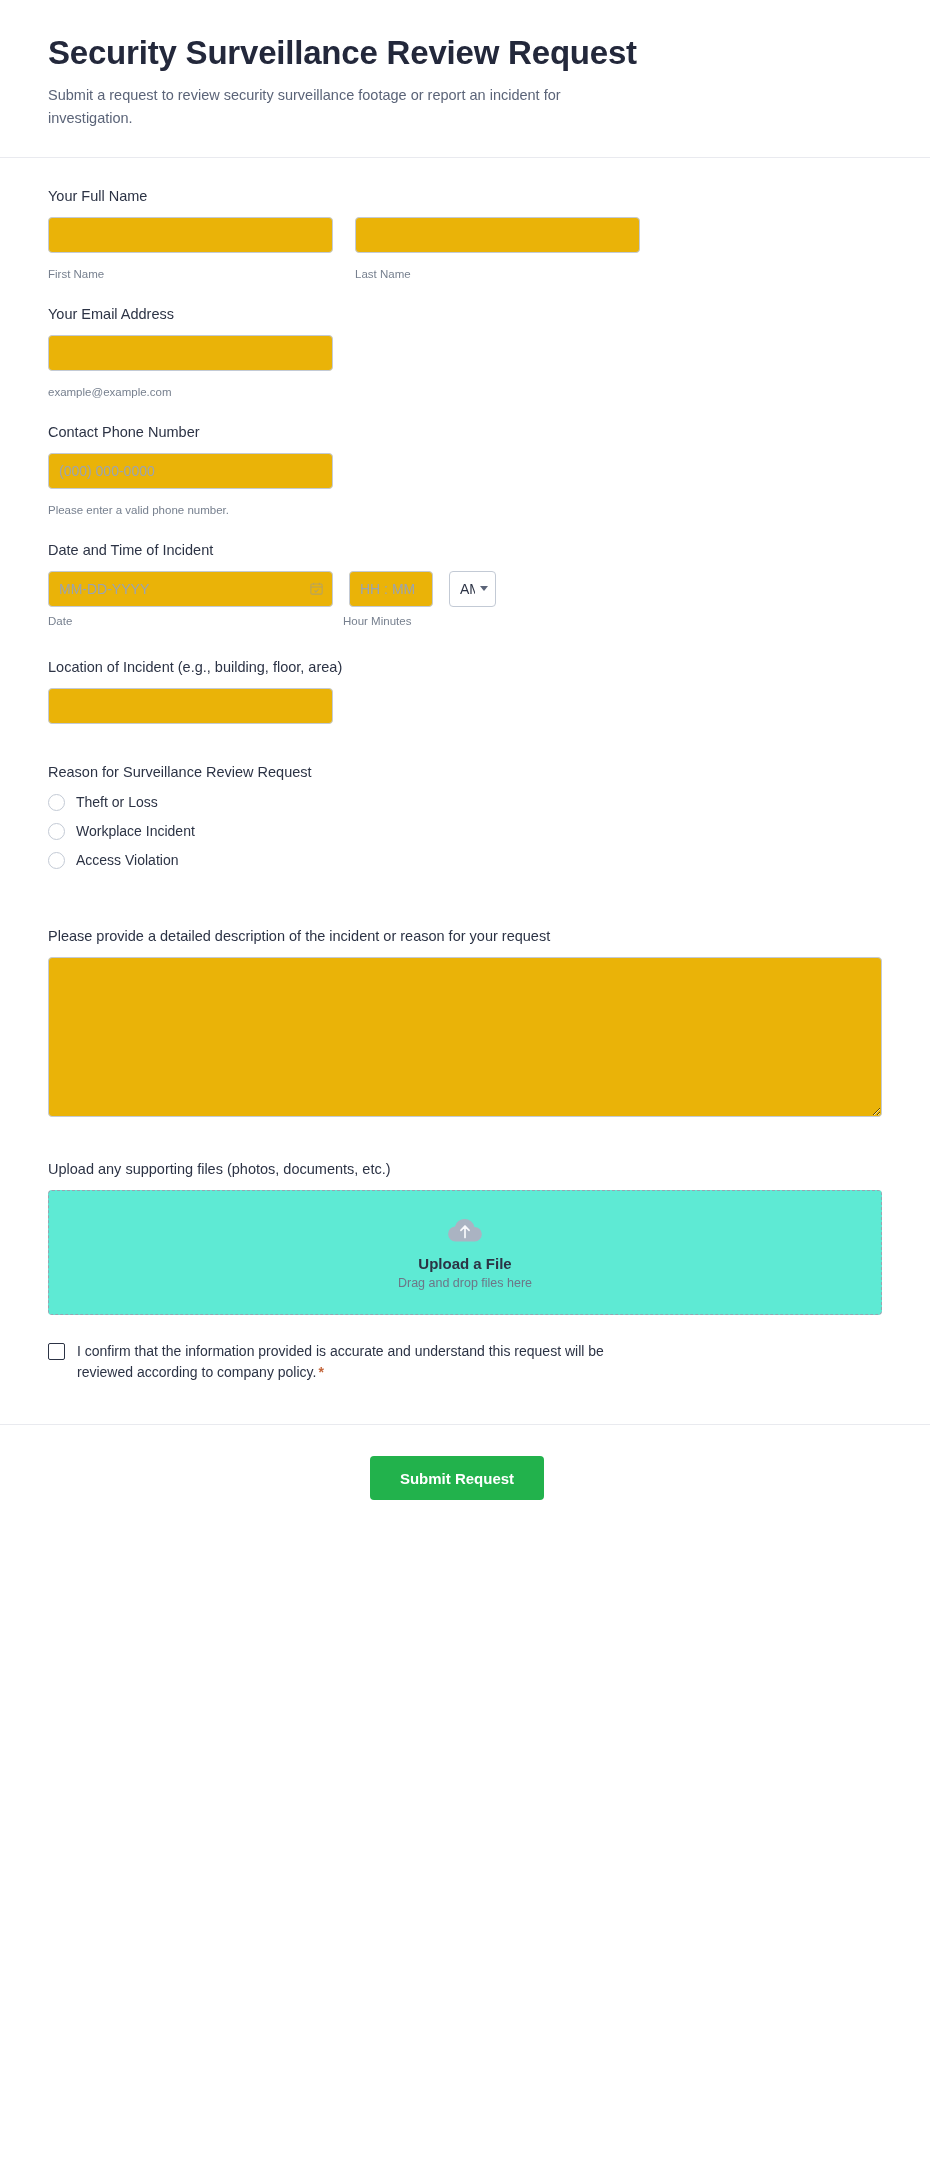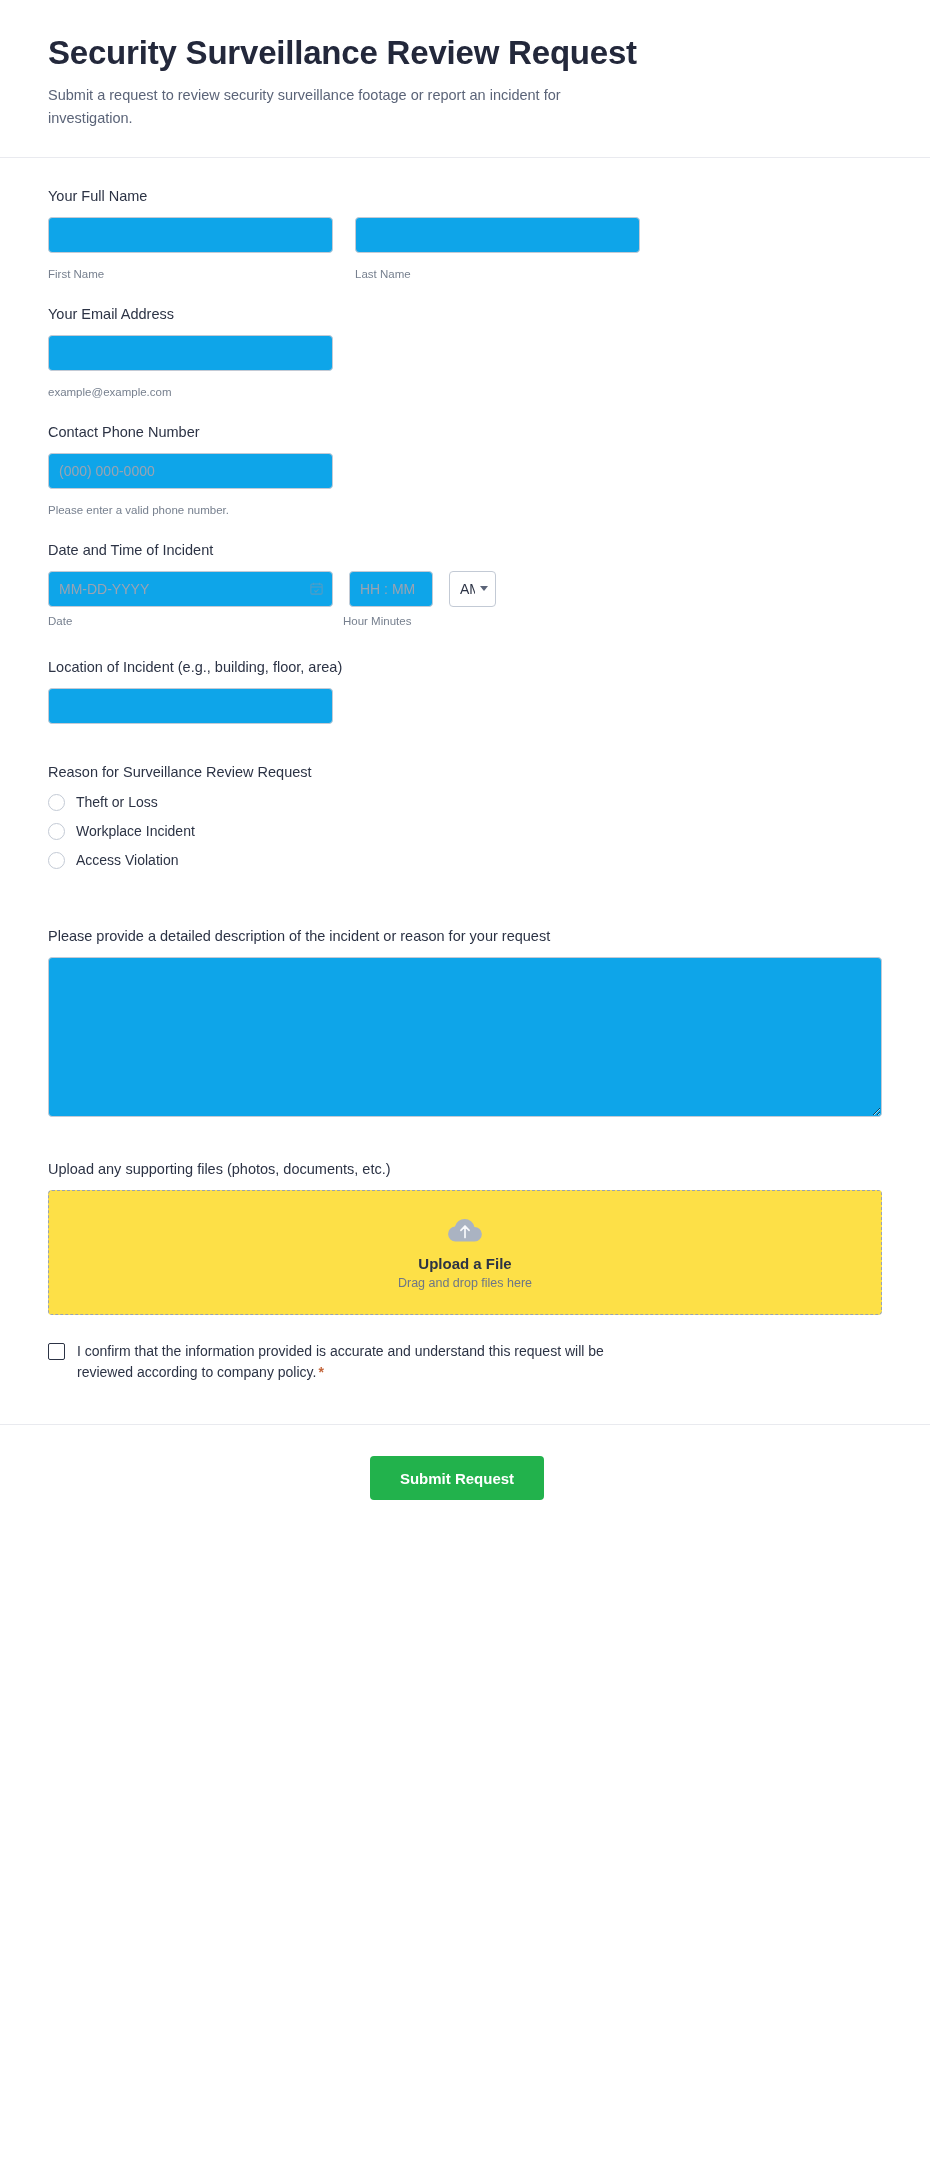--- a/index.html
+++ b/index.html
@@ -50,21 +50,21 @@
     color: #77808f;
     margin-top: 7px;
     display: block;
     line-height: 1.3;
   }
 
   input.tf, textarea.tf, select.tf {
     font-family: "Liberation Sans", sans-serif;
     font-size: 14px;
     color: #2c3345;
-    background: #0ea5e9;
+    background: #eab308;
     border: 1px solid #c3cad5;
     border-radius: 4px;
     height: 36px;
     padding: 6px 10px;
     outline: none;
     width: 100%;
   }
   input.tf::placeholder, textarea.tf::placeholder { color: #9aa3b2; }
 
   .row { display: flex; gap: 22px; }
@@ -120,21 +120,21 @@
     height: 160px;
     resize: vertical;
     padding: 9px 10px;
     line-height: 1.5;
   }
 
   
   .dropzone {
     border: 1px dashed #9aa3b2;
     border-radius: 4px;
-    background: #fde047;
+    background: #5eead4;
     height: 125px;
     display: flex;
     flex-direction: column;
     align-items: center;
     justify-content: center;
     text-align: center;
   }
   .cloud-wrap { margin-bottom: 6px; }
   .upload-title {
     font-size: 15px;

